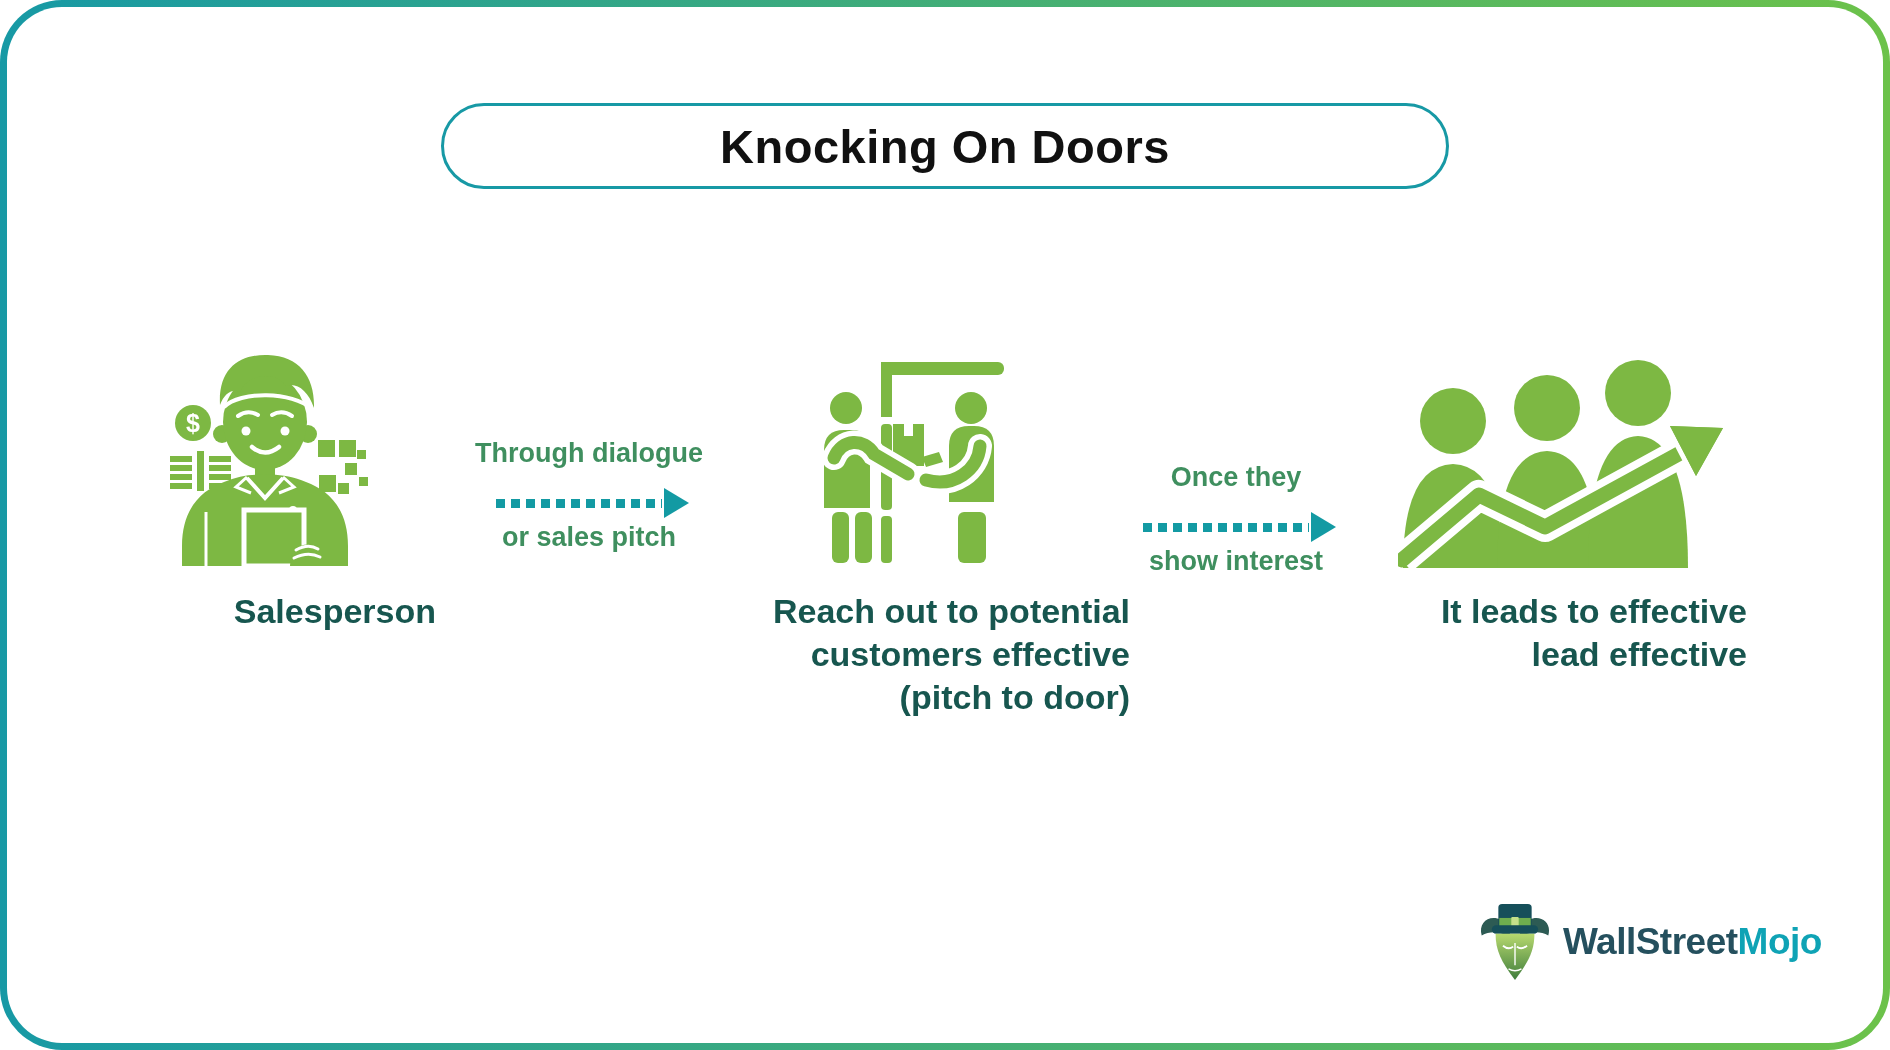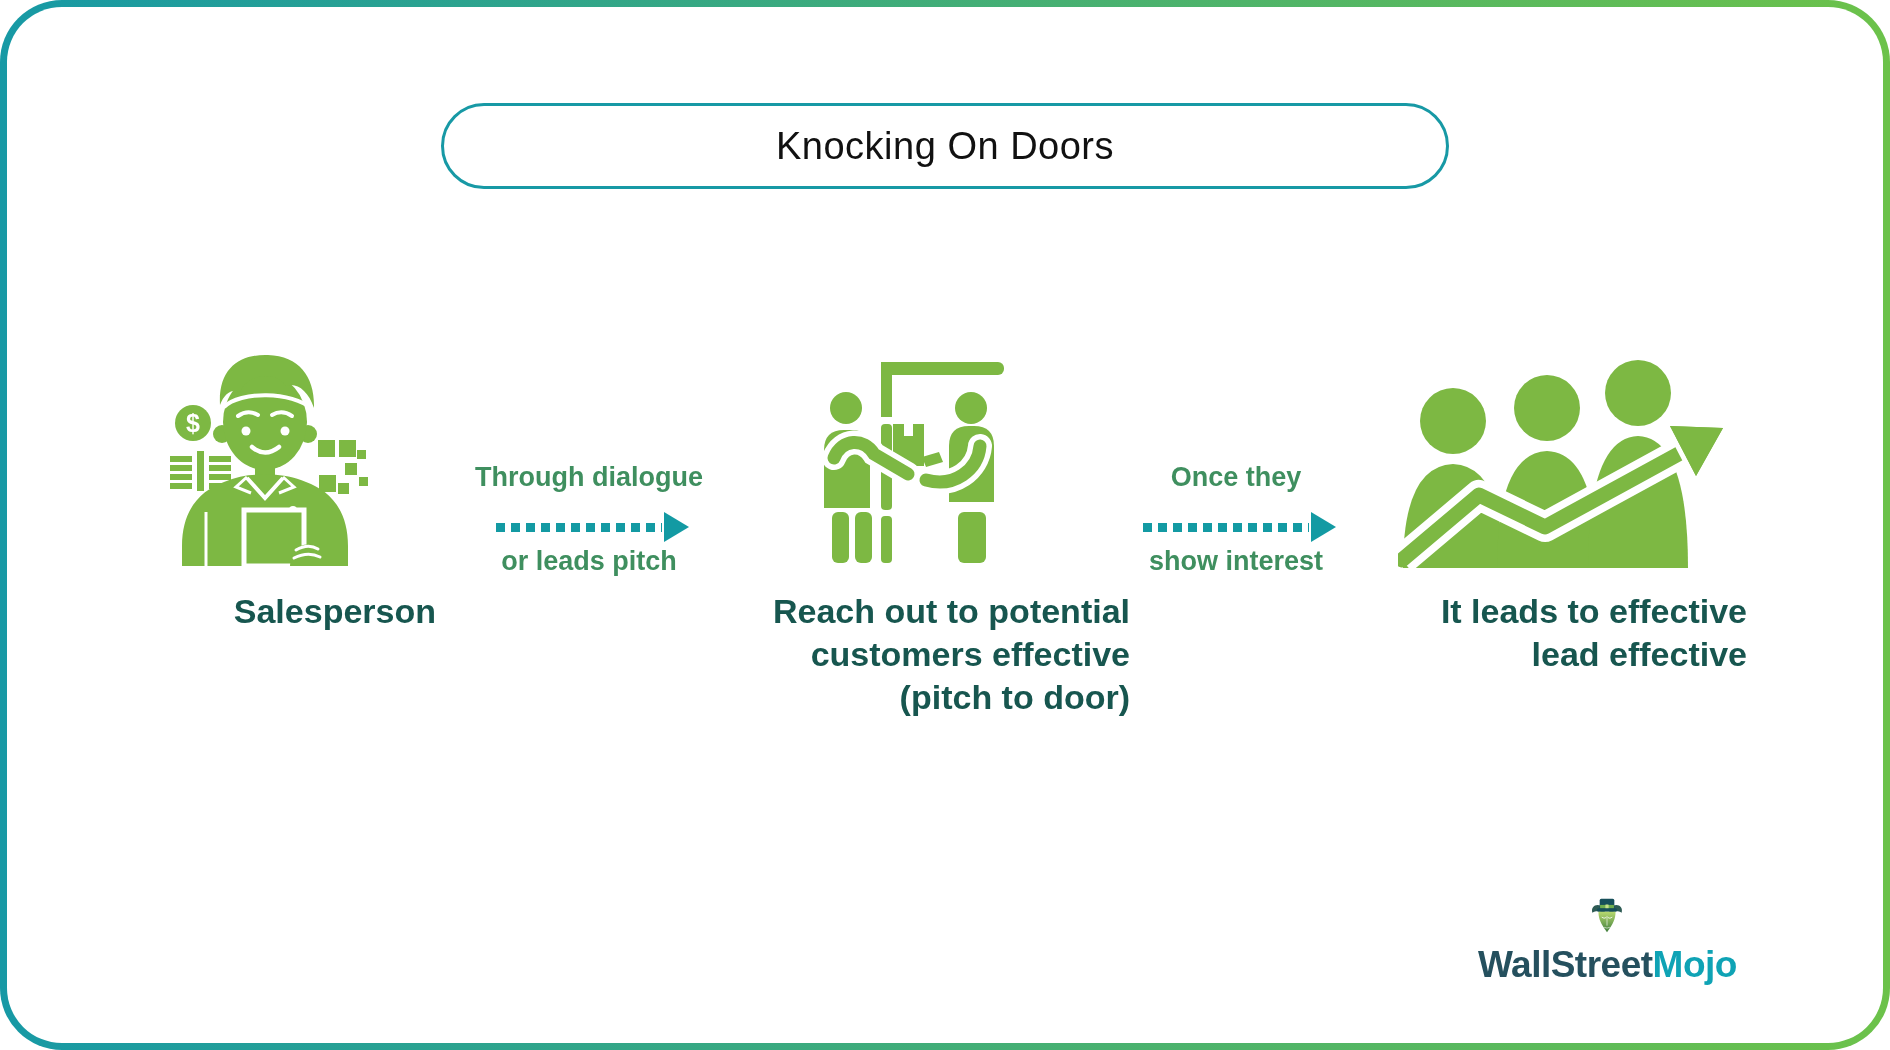--- a/index.html
+++ b/index.html
@@ -10,38 +10,38 @@
 
   
   .frame{position:absolute;inset:0;border-radius:62px;
          background:linear-gradient(90deg, var(--frame-teal), var(--frame-green));}
   .frame-inner{position:absolute;inset:7px;border-radius:55px;background:#fff;}
 
   
   .title-box{position:absolute;left:441px;top:103px;width:1008px;height:86px;
              border:3px solid var(--frame-teal);border-radius:46px;
              display:flex;align-items:center;justify-content:center;background:#fff;}
-  .title-text{font-size:38px;font-weight:400;color:var(--heading-text);letter-spacing:.5px;}
+  .title-text{font-size:47px;font-weight:700;color:var(--heading-text);letter-spacing:.5px;}
 
   
   .step-icon{position:absolute;}
   .icon-salesperson{left:140px;top:350px;width:230px;height:216px;}
   .icon-door{left:822px;top:362px;width:186px;height:201px;}
   .icon-lead{left:1398px;top:354px;width:338px;height:219px;}
 
   
   .step-caption{position:absolute;text-align:right;color:var(--label-teal);
                 font-size:34px;font-weight:800;line-height:43px;}
   .cap-1{left:96px;top:590px;width:340px;}
   .cap-2{left:700px;top:590px;width:430px;}
   .cap-3{left:1377px;top:590px;width:370px;}
 
   
   .connector{position:absolute;width:268px;height:126px;}
-  .conn-1{left:455px;top:462px;}
+  .conn-1{left:455px;top:438px;}
   .conn-2{left:1102px;top:462px;}
   .conn-label{position:absolute;left:0;width:100%;text-align:center;
               color:var(--caption-green);font-size:27px;font-weight:800;}
   .conn-label.top{top:0;}
   .conn-label.bottom{top:84px;}
   .dots{position:absolute;left:41px;top:61px;width:166px;height:9px;
         background-image:repeating-linear-gradient(90deg, var(--arrow-teal) 0 9px, transparent 9px 15px);}
   .tri{position:absolute;left:209px;top:50px;width:0;height:0;
        border-top:15px solid transparent;border-bottom:15px solid transparent;
        border-left:25px solid var(--arrow-teal);}
@@ -50,21 +50,21 @@
   .g{fill:var(--icon-green);}
   .wf{fill:#ffffff;}
   .ws{stroke:#ffffff;fill:none;}
   .ts{stroke:#ffffff;stroke-width:5;}
   .arm-w{fill:none;stroke:#ffffff;stroke-width:24;stroke-linecap:round;}
   .arm-g{fill:none;stroke:var(--icon-green);stroke-width:13;stroke-linecap:round;}
   .coin-dollar{fill:#ffffff;font-size:25px;font-weight:800;text-anchor:middle;
                font-family:"Liberation Sans",sans-serif;}
 
   
-  .logo{position:absolute;left:1478px;top:898px;height:88px;display:flex;align-items:center;gap:11px;flex-direction:column;}
+  .logo{position:absolute;left:1478px;top:898px;height:88px;display:flex;align-items:center;gap:11px;}
   .logo-text{font-size:37px;font-weight:800;letter-spacing:-0.5px;}
   .lg-p{color:var(--logo-dark);}
   .lg-a{color:var(--logo-accent);}
   .hat{fill:#164f5a;}
   .horn{fill:#2d5b54;}
 </style>
 </head>
 <body>
 
 <div id="canvas">
@@ -178,21 +178,21 @@
   </div>
   <div class="step-caption cap-3">
     <div>It leads to effective</div>
     <div>lead effective</div>
   </div>
 
   <div class="connector conn-1">
     <div class="conn-label top">Through dialogue</div>
     <div class="dots"></div>
     <div class="tri"></div>
-    <div class="conn-label bottom">or leads pitch</div>
+    <div class="conn-label bottom">or sales pitch</div>
   </div>
 
   <div class="connector conn-2">
     <div class="conn-label top">Once they</div>
     <div class="dots"></div>
     <div class="tri"></div>
     <div class="conn-label bottom">show interest</div>
   </div>
 
   <div class="logo">

